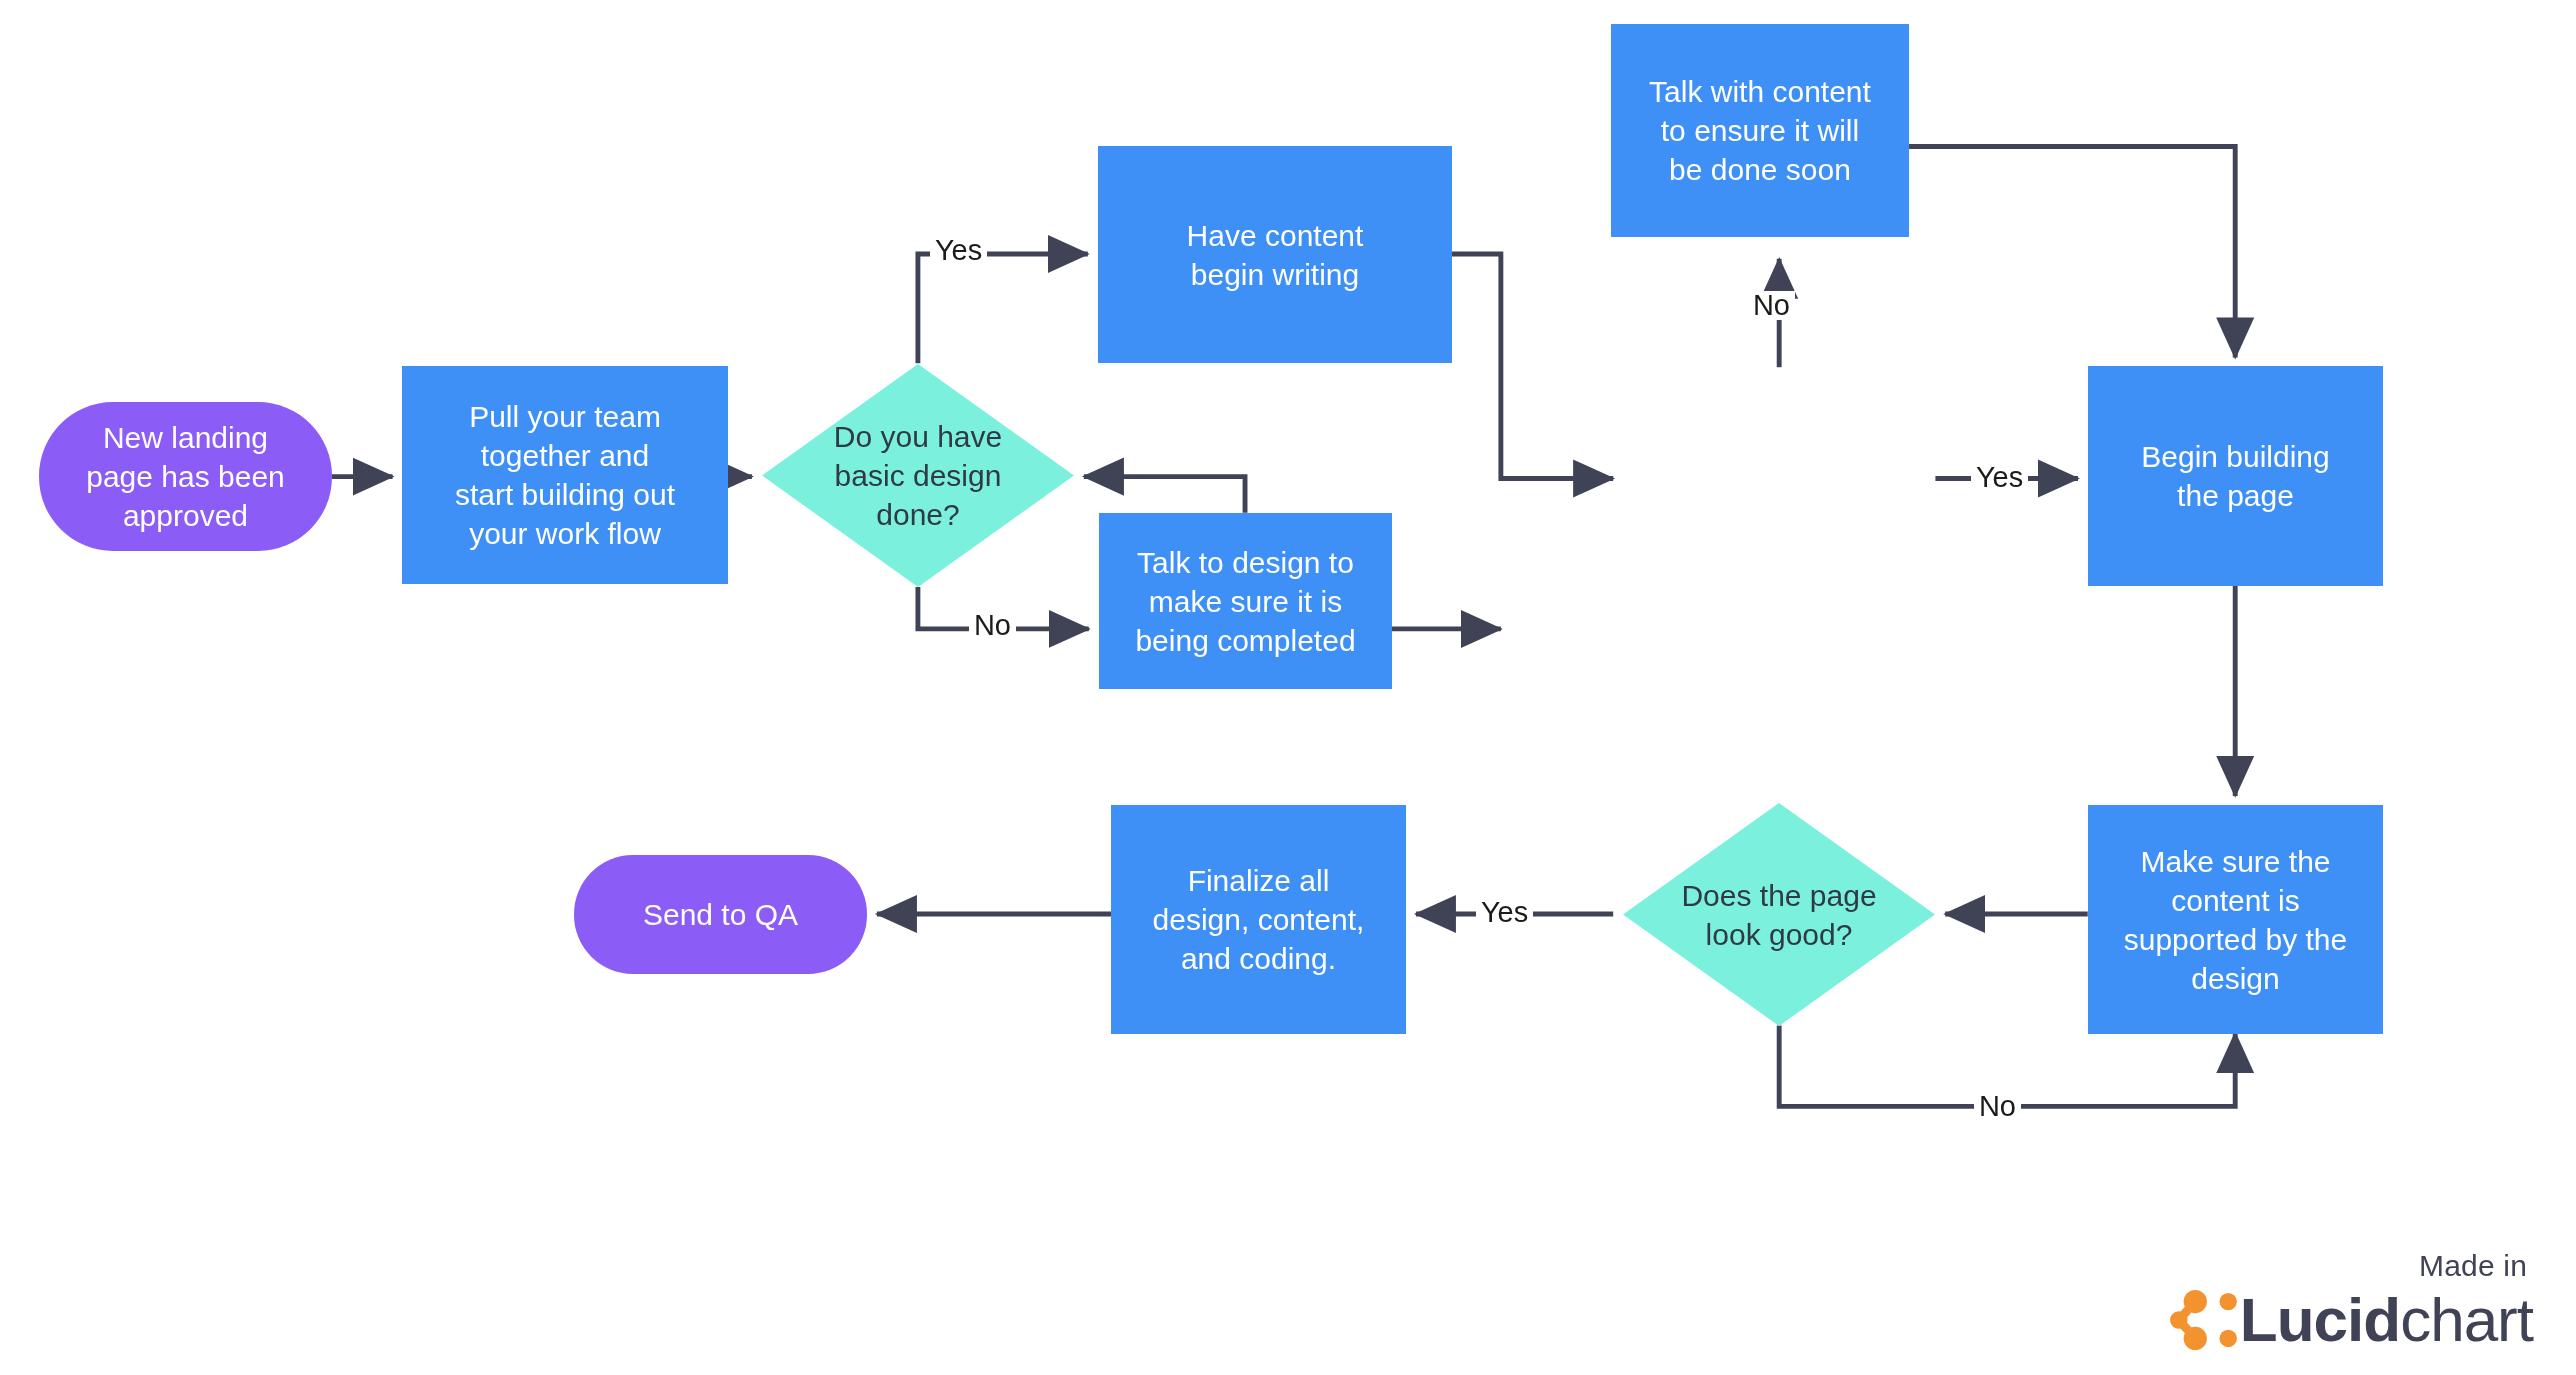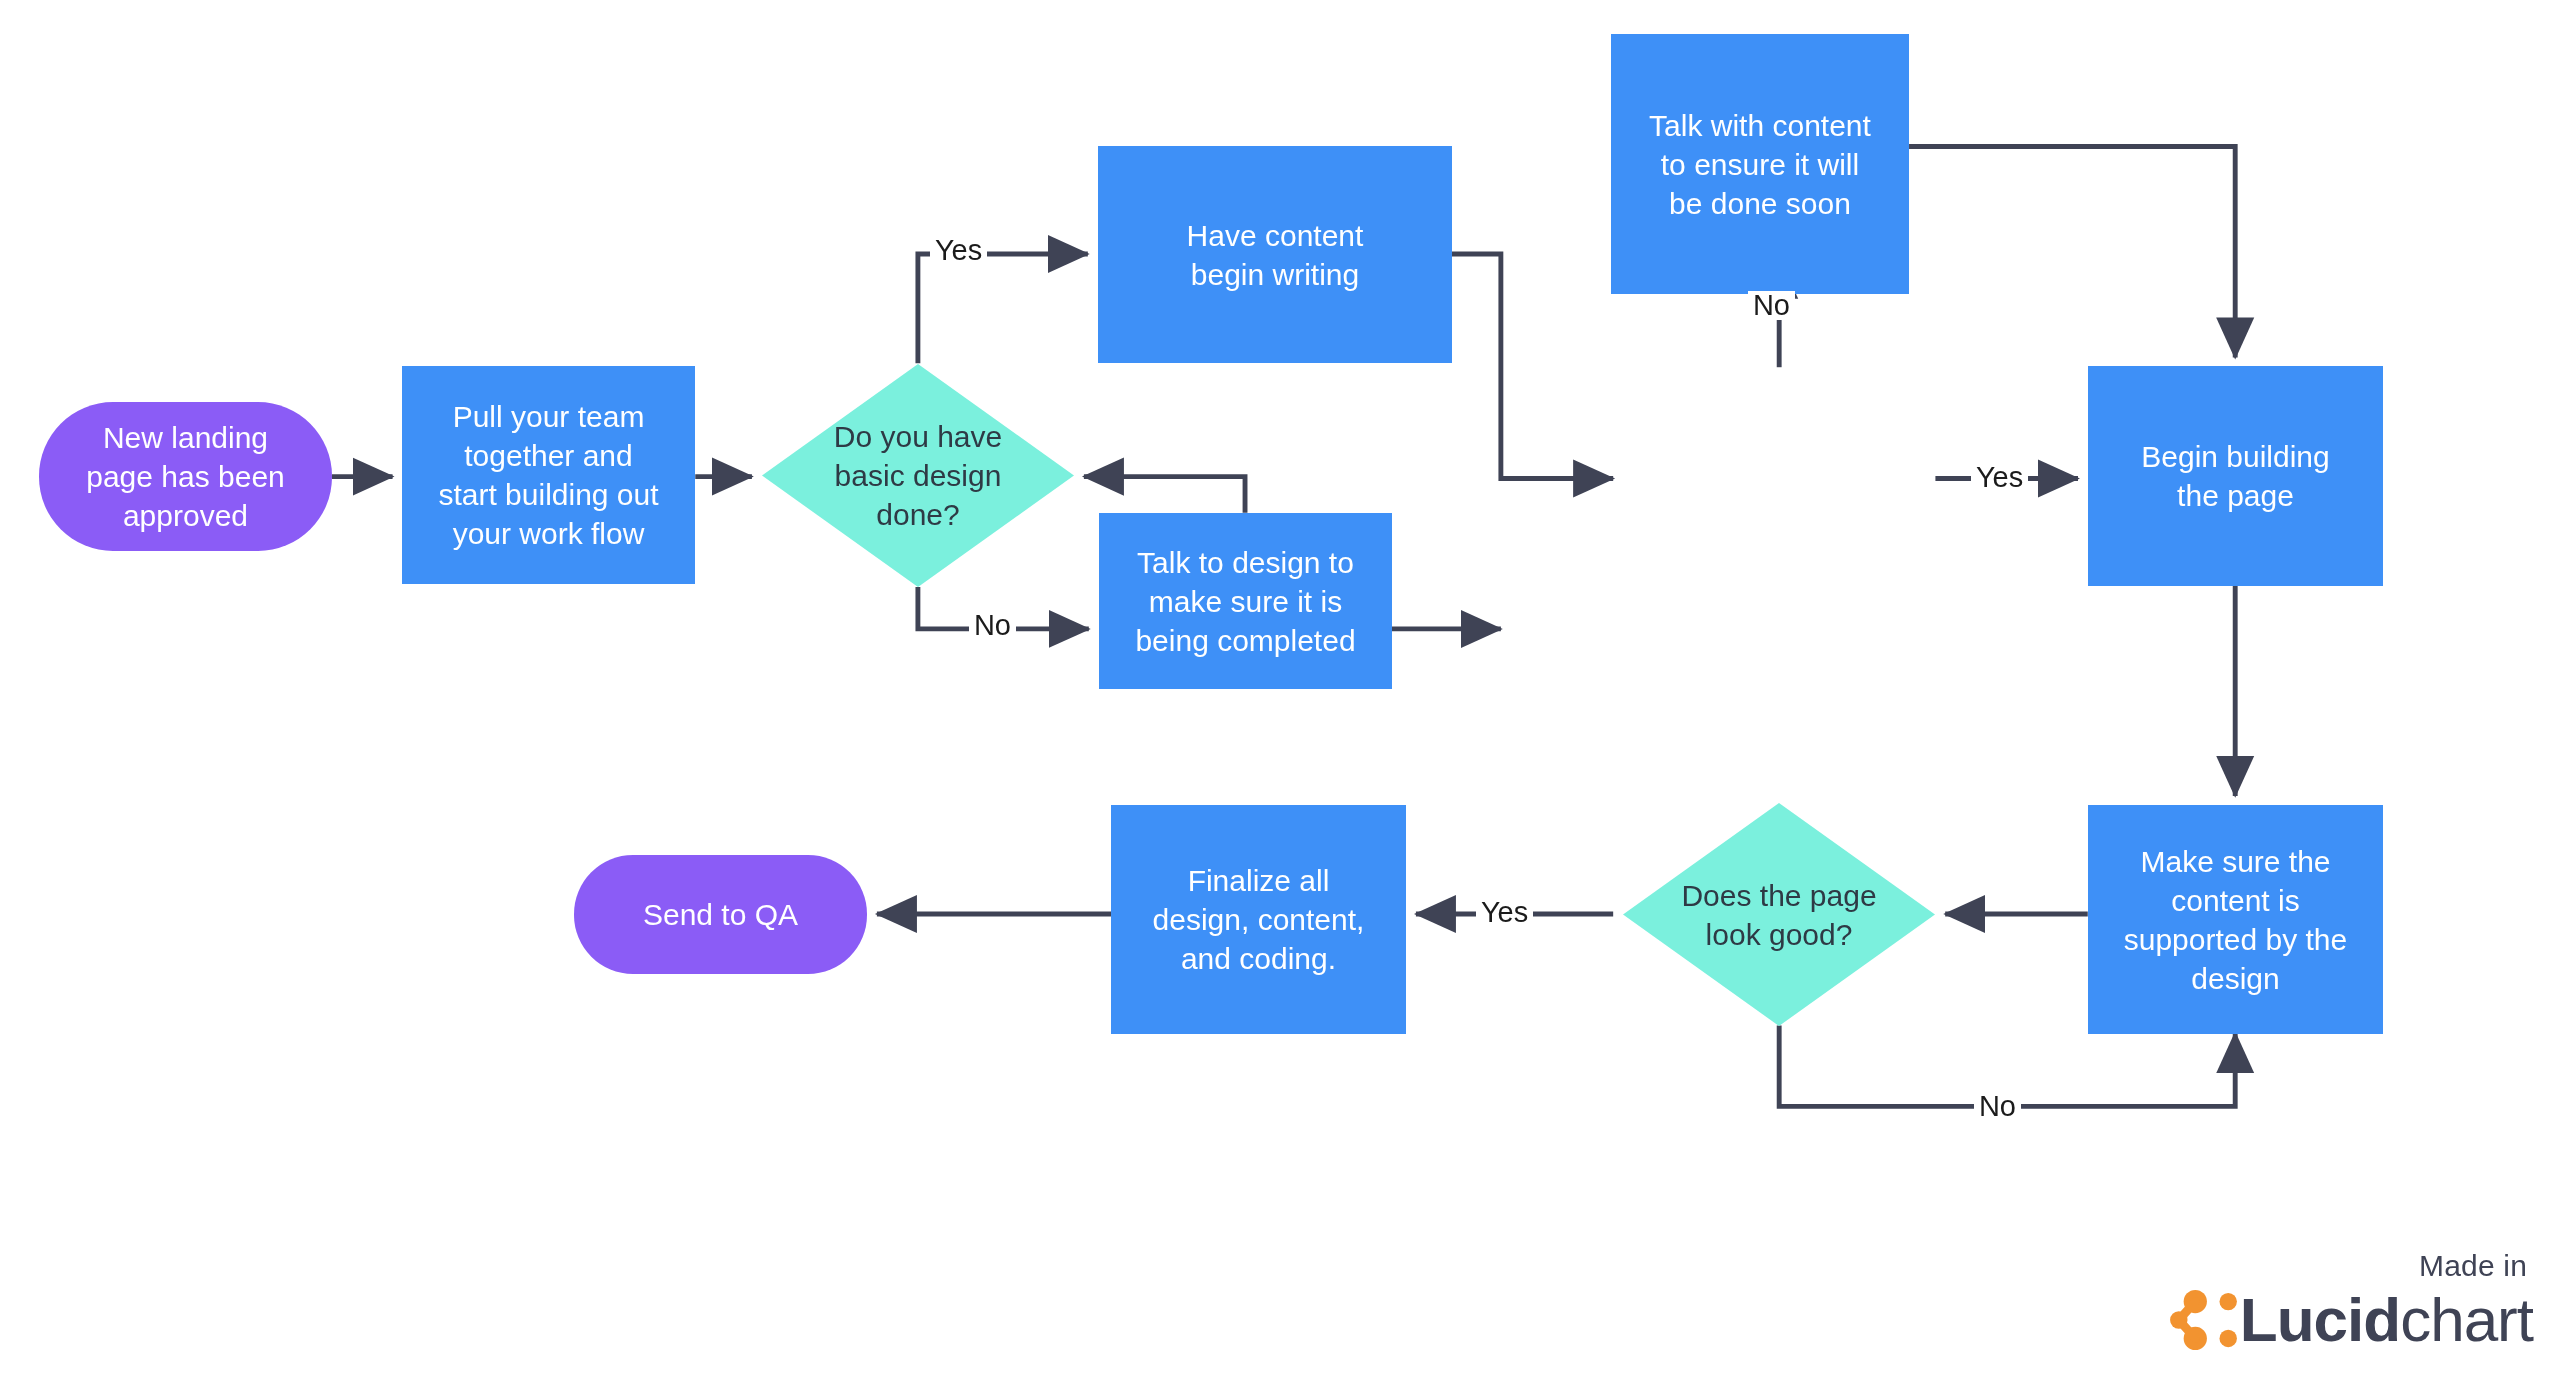--- a/index.html
+++ b/index.html
@@ -152,21 +152,21 @@
       <path d="M1822,1050 L1822,1133 L2289,1133 L2289,1058"></path>
     </g>
   </svg>
 
   <div class="node terminal" style="left:39px;  top:402px;  width:293px;  height:149px;">
     <span class="txt">New landing
 page has been
 approved</span>
   </div>
 
-  <div class="node process" style="left:402px; top:366px;  width:293px;  height:218px;">
+  <div class="node process" style="left:402px; top:366px;  width:326px;  height:218px;">
     <span class="txt">Pull your team
 together and
 start building out
 your work flow</span>
   </div>
 
   <div class="node decision" style="left:762px; top:364px;  width:312px;  height:223px;">
     <span class="dia"></span>
     <span class="txt">Do you have
 basic design
@@ -177,21 +177,21 @@
     <span class="txt">Have content
 begin writing</span>
   </div>
 
   <div class="node process" style="left:1099px; top:513px; width:293px; height:176px;">
     <span class="txt">Talk to design to
 make sure it is
 being completed</span>
   </div>
 
-  <div class="node process" style="left:1611px; top:34px;  width:298px; height:260px;justify-content:center;">
+  <div class="node process" style="left:1611px; top:24px;  width:298px; height:213px;justify-content:center;">
     <span class="txt">Talk with content
 to ensure it will
 be done soon</span>
   </div>
 
 
   <div class="node process" style="left:2088px; top:366px; width:295px; height:220px;">
     <span class="txt">Begin building
 the page</span>
   </div>

